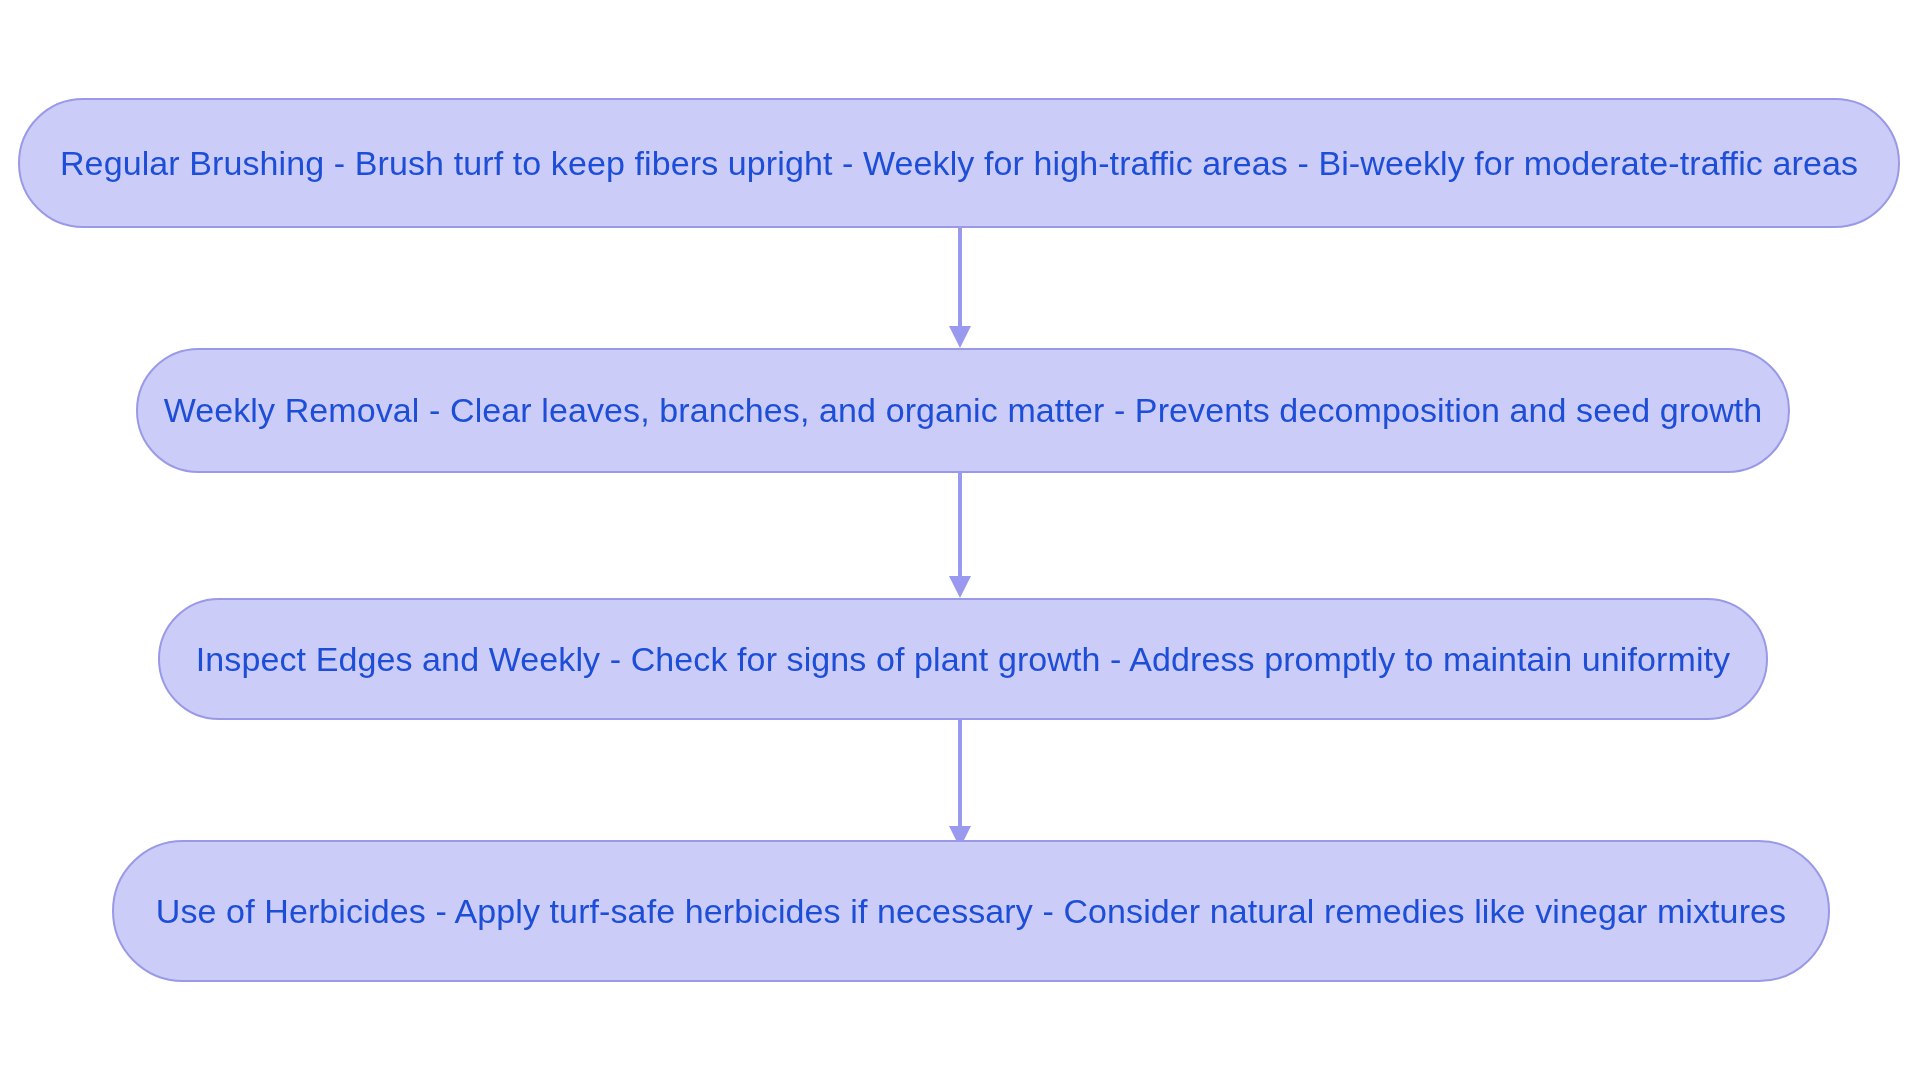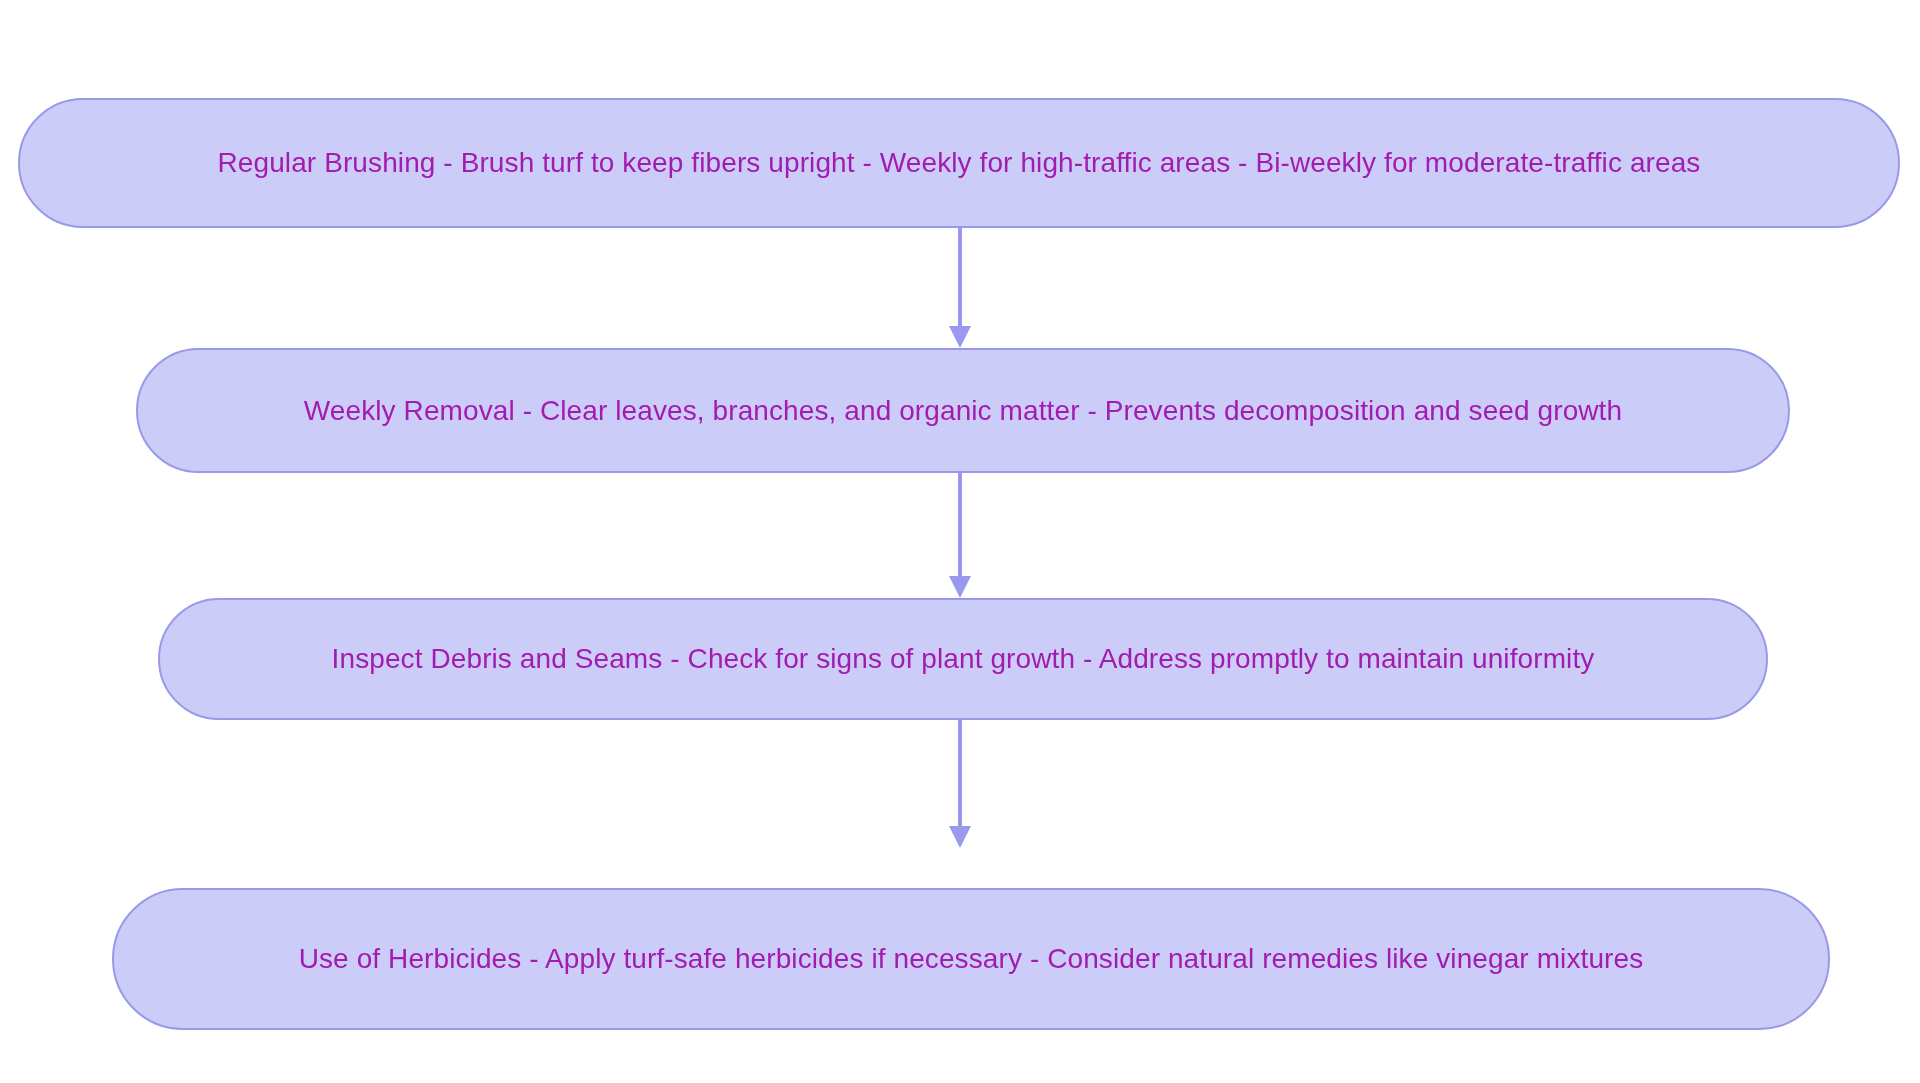--- a/index.html
+++ b/index.html
@@ -21,22 +21,22 @@
   }
   .node {
     position: absolute;
     box-sizing: border-box;
     background: #ccccf9;
     border: 2px solid #9999e8;
     border-radius: 999px;
     display: flex;
     align-items: center;
     justify-content: center;
-    color: #a21caf;
-    font-size: 28px;
+    color: #1d4ed8;
+    font-size: 34px;
     font-weight: 400;
     letter-spacing: 0.1px;
     white-space: nowrap;
     font-family: "Liberation Sans", sans-serif;
   }
   .node-label {
     display: block;
     padding: 0 26px;
     line-height: 1.2;
   }
@@ -76,20 +76,20 @@
 
   <div class="node" style="left:18px; top:98px; width:1882px; height:130px;">
     <span class="node-label">Regular Brushing - Brush turf to keep fibers upright - Weekly for high-traffic areas - Bi-weekly for moderate-traffic areas</span>
   </div>
 
   <div class="node" style="left:136px; top:348px; width:1654px; height:125px;">
     <span class="node-label">Weekly Removal - Clear leaves, branches, and organic matter - Prevents decomposition and seed growth</span>
   </div>
 
   <div class="node" style="left:158px; top:598px; width:1610px; height:122px;">
-    <span class="node-label">Inspect Debris and Seams - Check for signs of plant growth - Address promptly to maintain uniformity</span>
+    <span class="node-label">Inspect Edges and Weekly - Check for signs of plant growth - Address promptly to maintain uniformity</span>
   </div>
 
-  <div class="node" style="left:112px; top:888px; width:1718px; height:142px;">
+  <div class="node" style="left:112px; top:840px; width:1718px; height:142px;">
     <span class="node-label">Use of Herbicides - Apply turf-safe herbicides if necessary - Consider natural remedies like vinegar mixtures</span>
   </div>
 
 </div>
 
 </body></html>

